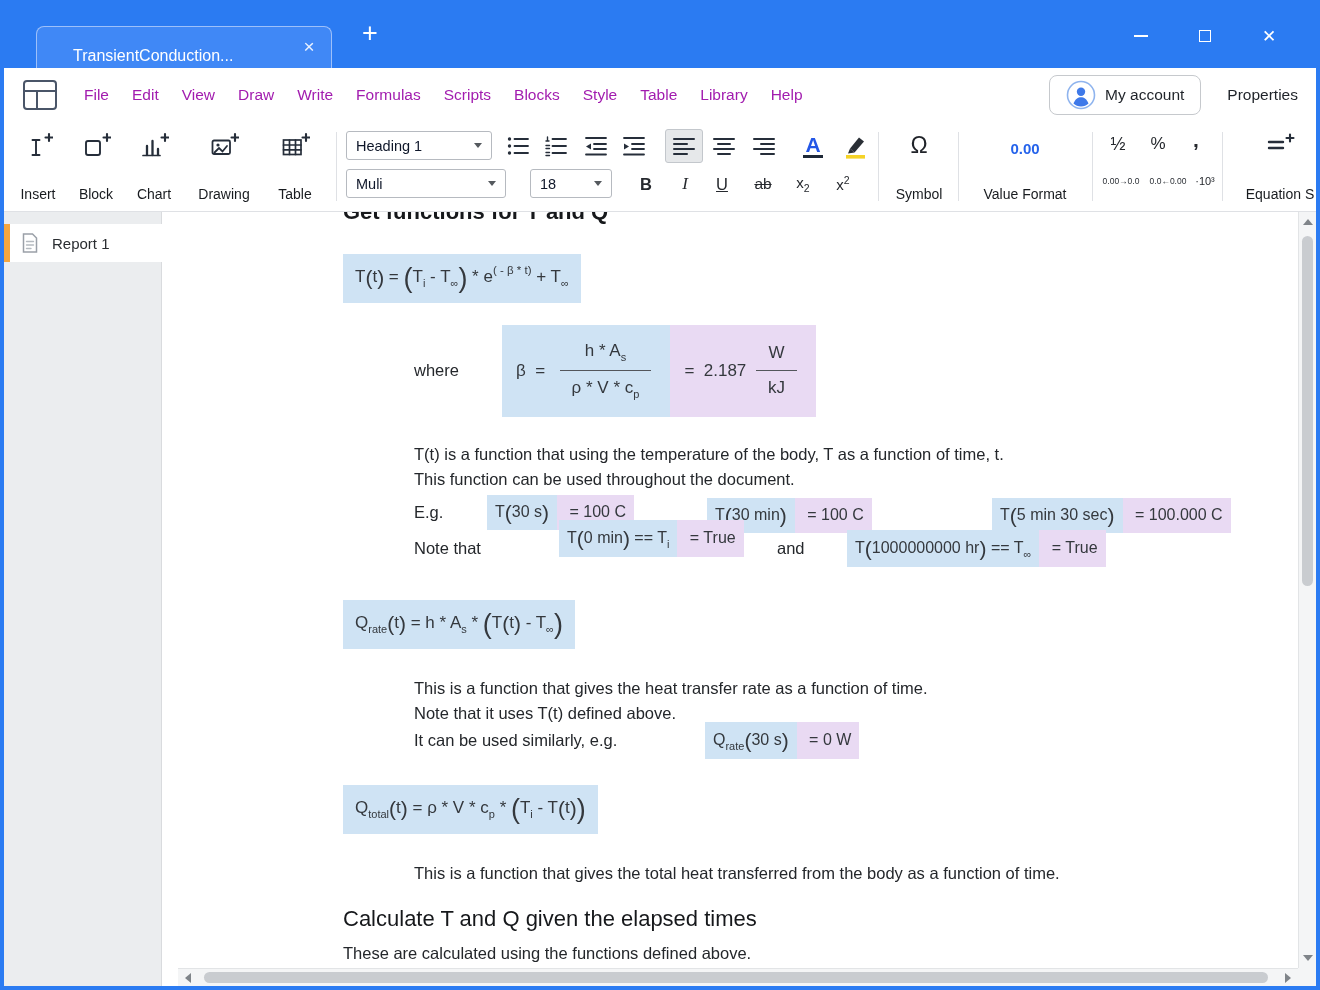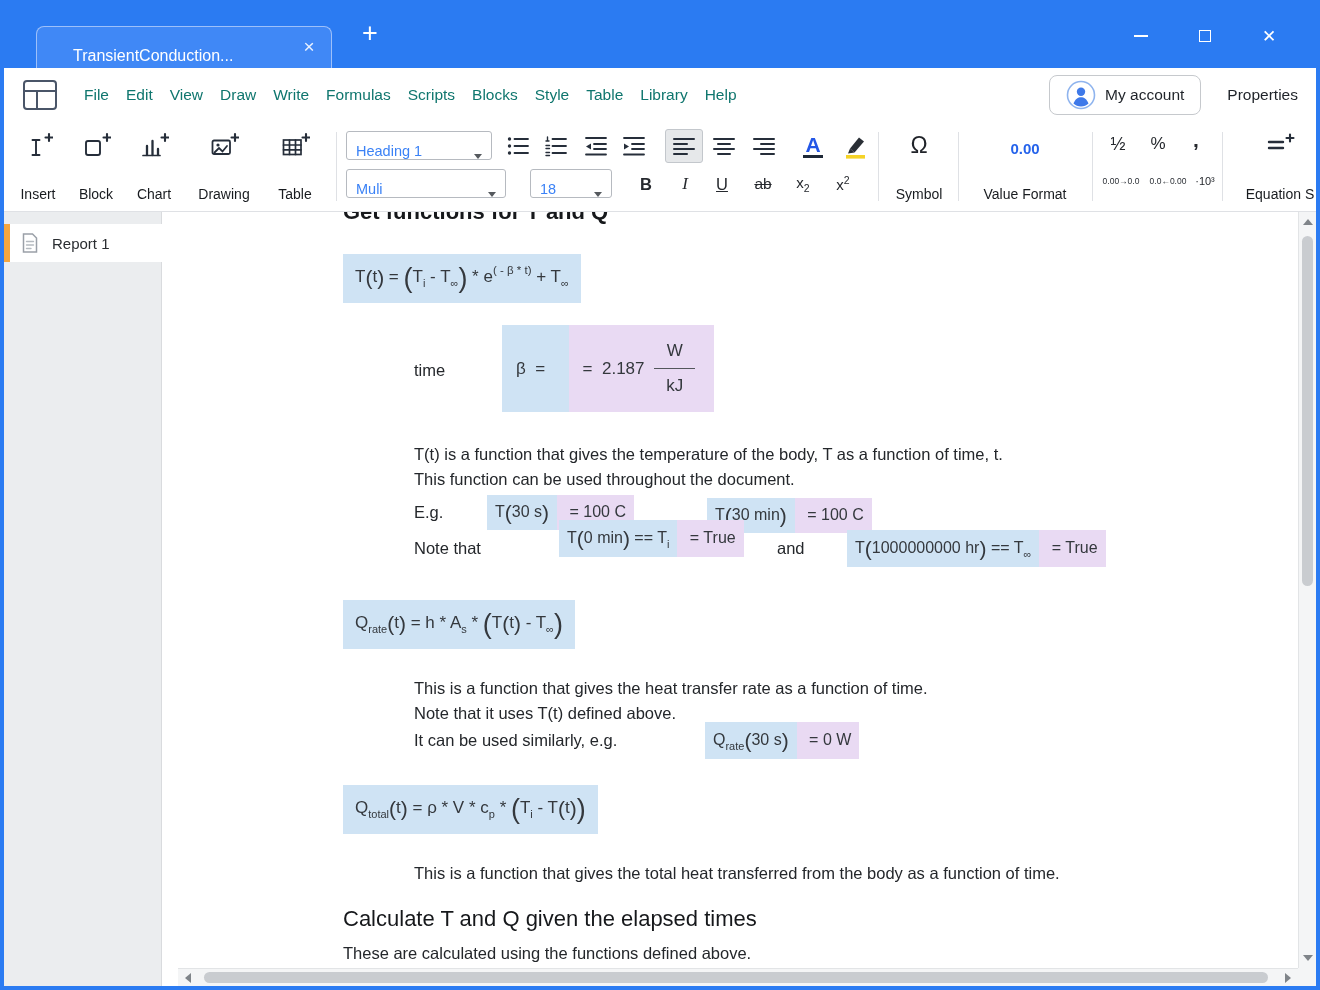--- a/index.html
+++ b/index.html
@@ -15,31 +15,31 @@
   .new-tab{position:absolute;left:350px;top:14px;color:#fff;font-size:27px;font-weight:300;width:32px;height:36px;text-align:center;cursor:pointer;}
   .win-controls{position:absolute;right:36px;top:0;height:64px;display:flex;align-items:center;gap:42px;}
   .win-btn{width:22px;height:22px;display:flex;align-items:center;justify-content:center;cursor:pointer;}
   .minbar{width:14px;height:2px;background:#fff;}
   .maxbox{width:12px;height:12px;border:1.7px solid #fff;}
   .close-glyph{color:#fff;font-size:17px;}
 
   
   .menubar{position:absolute;left:0;top:64px;width:100%;height:54px;background:#fff;display:flex;align-items:center;}
   .logo{margin:0 24px 0 16px;width:40px;height:36px;flex:0 0 auto;}
-  .menu-items{display:flex;gap:17px;font-size:15.5px;color:#0f766e;}
+  .menu-items{display:flex;gap:23px;font-size:15.5px;color:#a21caf;}
   .menu-item{cursor:pointer;white-space:nowrap;}
   .account-btn{margin-left:auto;height:40px;border:1px solid #c6c9cd;border-radius:8px;background:#fff;display:flex;align-items:center;gap:9px;padding:0 16px;font-size:15.5px;color:#1f2329;cursor:pointer;}
   .properties{margin:0 18px 0 26px;font-size:15.5px;color:#1f2329;cursor:pointer;white-space:nowrap;}
 
   
   .toolbar{position:absolute;left:0;top:118px;width:100%;height:90px;background:#fff;border-bottom:1px solid #dfe1e5;overflow:hidden;}
   .tb-big{position:absolute;top:8px;height:74px;display:flex;flex-direction:column;align-items:center;justify-content:space-between;padding:2px 0;cursor:pointer;}
   .tb-label{font-size:14px;color:#181b1f;white-space:nowrap;}
   .tb-div{position:absolute;top:10px;bottom:10px;width:1px;background:#dfe1e5;}
-  .ddl{position:absolute;height:29px;border:1px solid #b6bac0;border-radius:3px;background:#fff;display:flex;align-items:flex-end;justify-content:space-between;padding:0 9px;font-size:14.5px;color:#3b82f6;cursor:pointer;}
+  .ddl{position:absolute;height:29px;border:1px solid #b6bac0;border-radius:3px;background:#fff;display:flex;align-items:center;justify-content:space-between;padding:0 9px;font-size:14.5px;color:#0f172a;cursor:pointer;}
   .chev{width:0;height:0;border-left:4.5px solid transparent;border-right:4.5px solid transparent;border-top:5.5px solid #55595e;margin-left:8px;flex:0 0 auto;}
   .tb-sm{position:absolute;width:34px;height:32px;display:flex;align-items:center;justify-content:center;border-radius:3px;cursor:pointer;color:#26292e;}
   .tb-sm.active{background:#e6e8ea;border:1px solid #c3c7cc;}
   .g-bold{font-weight:700;font-size:16.5px;}
   .g-italic{font-style:italic;font-family:"Liberation Serif",serif;font-size:17px;}
   .g-underline{text-decoration:underline;font-size:16.5px;}
   .g-strike{text-decoration:line-through;font-size:15.5px;}
   .g-colorA{color:#2457e6;font-weight:700;font-size:21px;line-height:20px;border-bottom:3px solid #1f2937;padding:0 2px;}
   .sx-base{font-size:15px;}
   .sx-mark{font-size:10.5px;vertical-align:-4px;}
@@ -380,46 +380,54 @@
         <span class="side-label">Report 1</span>
       </div>
     </div>
 
     <div class="doc">
 
       <div class="h1 abs" style="left:181px;top:-13px">Get functions for T and Q</div>
 
       <div class="abs defbox hlb math" style="left:181px;top:42px"><span class="mt">T</span><span class="mpar">(</span><span class="mt">t</span><span class="mpar">)</span><span class="mt"> = </span><span class="mbig">(</span><span class="mt">T</span><span class="msub">i</span><span class="mt"> - T</span><span class="msub">∞</span><span class="mbig">)</span><span class="mt"> * e</span><span class="msup">( - β * t)</span><span class="mt"> + T</span><span class="msub">∞</span></div>
 
-      <div class="abs body-text" style="left:252px;top:146px">time</div>
+      <div class="abs body-text" style="left:252px;top:146px">where</div>
       <div class="abs fracrow" style="left:340px;top:113px">
         <div class="fracbox hlb math">
               <span class="mt">β  =  </span>
+              <span class="mfrac">
+                <span class="mnum"><span class="mt">h * A</span><span class="msub">s</span></span>
+                <span class="mden"><span class="mt">ρ * V * c</span><span class="msub">p</span></span>
+              </span>
             </div>
         <div class="fracbox hlp math">
               <span class="mt">=  2.187 </span>
               <span class="mfrac">
                 <span class="mnum"><span class="mt">W</span></span>
                 <span class="mden"><span class="mt">kJ</span></span>
               </span>
             </div>
       </div>
 
-      <div class="abs body-text" style="left:252px;top:230px">T(t) is a function that gives the temperature of the body, T as a function of time, t.</div>
+      <div class="abs body-text" style="left:252px;top:230px">T(t) is a function that using the temperature of the body, T as a function of time, t.</div>
       <div class="abs body-text" style="left:252px;top:255px">This function can be used throughout the document.</div>
 
       <div class="abs body-text" style="left:252px;top:288px">E.g.</div>
       <div class="abs evalpair" style="left:325px;top:283px">
         <span class="expr math small"><span class="mt">T</span><span class="mpar">(</span><span class="mt">30 s</span><span class="mpar">)</span></span>
         <span class="res math small"> = 100 C</span>
       </div>
       <div class="abs evalpair" style="left:545px;top:286px">
         <span class="expr math small"><span class="mt">T</span><span class="mpar">(</span><span class="mt">30 min</span><span class="mpar">)</span></span>
         <span class="res math small"> = 100 C</span>
       </div>
+      <div class="abs evalpair" style="left:830px;top:286px">
+        <span class="expr math small"><span class="mt">T</span><span class="mpar">(</span><span class="mt">5 min 30 sec</span><span class="mpar">)</span></span>
+        <span class="res math small"> = 100.000 C</span>
+      </div>
 
       <div class="abs body-text" style="left:252px;top:324px">Note that</div>
       <div class="abs evalpair tallpair" style="left:397px;top:308px">
         <span class="expr math small"><span class="mt">T</span><span class="mpar">(</span><span class="mt">0 min</span><span class="mpar">)</span><span class="mt"> == T</span><span class="msub">i</span></span>
         <span class="res math small"> = True</span>
       </div>
       <div class="abs body-text" style="left:615px;top:324px">and</div>
       <div class="abs evalpair tallpair" style="left:685px;top:318px">
         <span class="expr math small"><span class="mt">T</span><span class="mpar">(</span><span class="mt">1000000000 hr</span><span class="mpar">)</span><span class="mt"> == T</span><span class="msub">∞</span></span>
         <span class="res math small"> = True</span>

